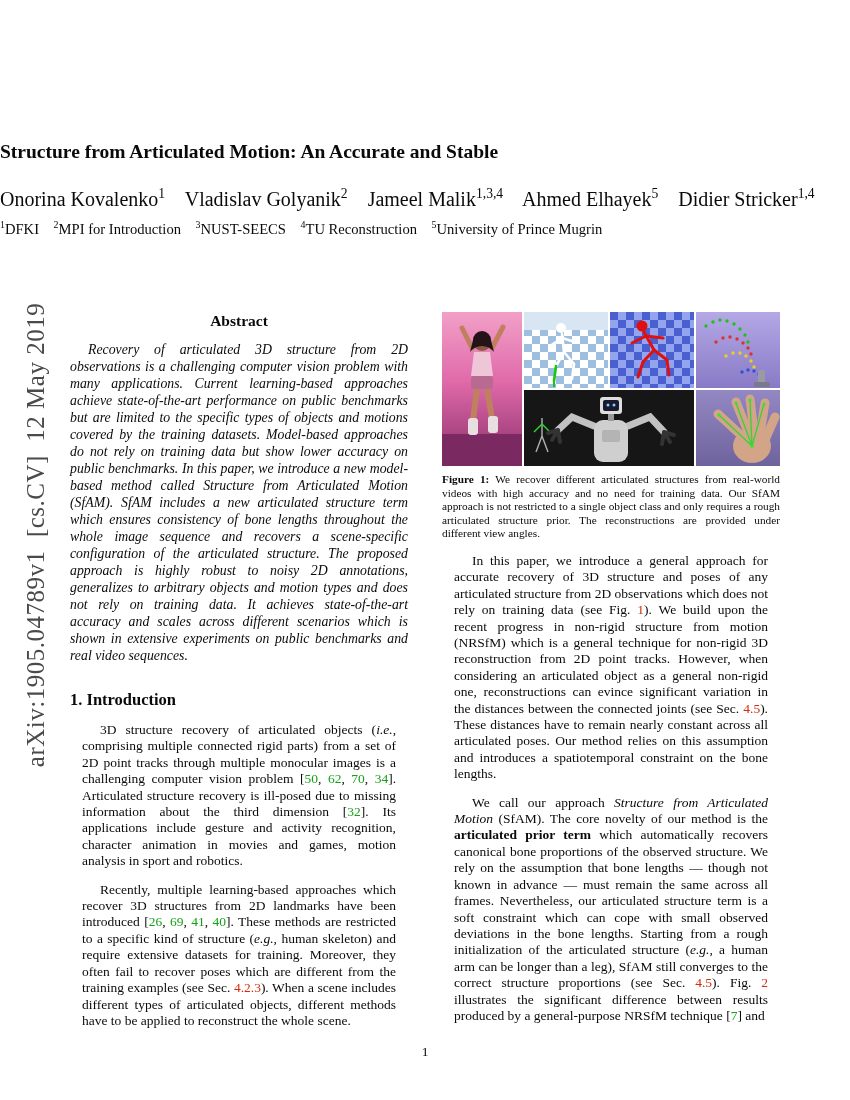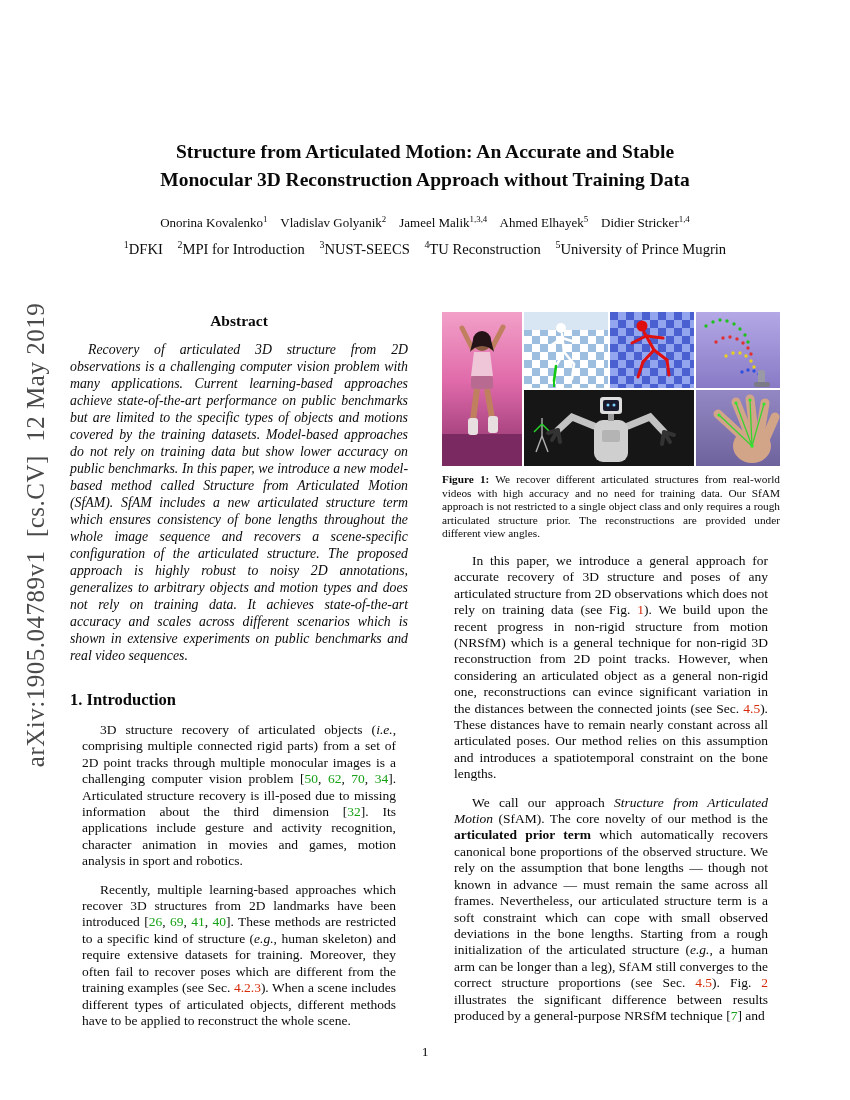--- a/index.html
+++ b/index.html
@@ -6,23 +6,23 @@
   .page{position:relative;width:850px;height:1100px;background:#ffffff;overflow:hidden;
         font-family:"Liberation Serif", serif;color:#0a0a0a;}
 
   
   .arxiv-strip{position:absolute;left:-243px;top:520px;width:560px;height:30px;
 phantom:0;
     transform:rotate(-90deg);text-align:center;font-size:25px;letter-spacing:.5px;
     color:var(--arxiv,#4a4a4a);white-space:pre;}
 
   
-  .titleblock{position:absolute;left:0;right:0;top:138px;text-align:center;}
+  .titleblock{position:absolute;left:0;right:0;top:138px;text-align:left;}
   .title{font-size:19.5px;font-weight:bold;line-height:27.5px;}
-  .authors{margin-top:22px;font-size:13px;white-space:pre-wrap;}
+  .authors{margin-top:22px;font-size:20px;white-space:pre-wrap;}
   .affils{margin-top:10px;font-size:14.6px;white-space:pre-wrap;}
   .sup{font-size:68%;vertical-align:super;line-height:0;}
 
   
   .col{position:absolute;top:312px;width:338px;}
   .col-left{left:70px;}
   .col-right{left:442px;}
 
   .abs-head{font-size:15.5px;font-weight:bold;text-align:center;margin:0 0 11px 0;}
   .abs-text{font-style:italic;font-size:13.8px;line-height:17px;text-align:justify;
@@ -52,21 +52,20 @@
 </head>
 <body>
 
 <div class="page">
 
   <div class="arxiv-strip">arXiv:1905.04789v1  [cs.CV]  12 May 2019</div>
 
   <header class="titleblock">
     <div class="title">
       <div>Structure from Articulated Motion: An Accurate and Stable</div>
-      <div>Monocular 3D Reconstruction Approach without Training Data</div>
     </div>
     <div class="authors"><span>Onorina Kovalenko</span><span class="sup">1</span><span>    </span><span>Vladislav Golyanik</span><span class="sup">2</span><span>    </span><span>Jameel Malik</span><span class="sup">1,3,4</span><span>    </span><span>Ahmed Elhayek</span><span class="sup">5</span><span>    </span><span>Didier Stricker</span><span class="sup">1,4</span></div>
     <div class="affils"><span class="sup">1</span><span>DFKI    </span><span class="sup">2</span><span>MPI for Introduction    </span><span class="sup">3</span><span>NUST-SEECS    </span><span class="sup">4</span><span>TU Reconstruction    </span><span class="sup">5</span><span>University of Prince Mugrin</span></div>
   </header>
 
   <section class="col col-left">
     <h3 class="abs-head">Abstract</h3>
     <p class="abs-text">Recovery of articulated 3D structure from 2D observations is a challenging computer vision problem with many applications. Current learning-based approaches achieve state-of-the-art performance on public benchmarks but are limited to the specific types of objects and motions covered by the training datasets. Model-based approaches do not rely on training data but show lower accuracy on public benchmarks. In this paper, we introduce a new model-based method called Structure from Articulated Motion (SfAM). SfAM includes a new articulated structure term which ensures consistency of bone lengths throughout the whole image sequence and recovers a scene-specific configuration of the articulated structure. The proposed approach is highly robust to noisy 2D annotations, generalizes to arbitrary objects and motion types and does not rely on training data. It achieves state-of-the-art accuracy and scales across different scenarios which is shown in extensive experiments on public benchmarks and real video sequences.</p>
     <h2 class="sec-head">1. Introduction</h2>
     <p class="body indent"><span>3D structure recovery of articulated objects (</span><span class="i">i.e.</span><span>, comprising multiple connected rigid parts) from a set of 2D point tracks through multiple monocular images is a challenging computer vision problem [</span><span class="cite">50</span><span>, </span><span class="cite">62</span><span>, </span><span class="cite">70</span><span>, </span><span class="cite">34</span><span>]. Articulated structure recovery is ill-posed due to missing information about the third dimension [</span><span class="cite">32</span><span>]. Its applications include gesture and activity recognition, character animation in movies and games, motion analysis in sport and robotics.</span></p>

